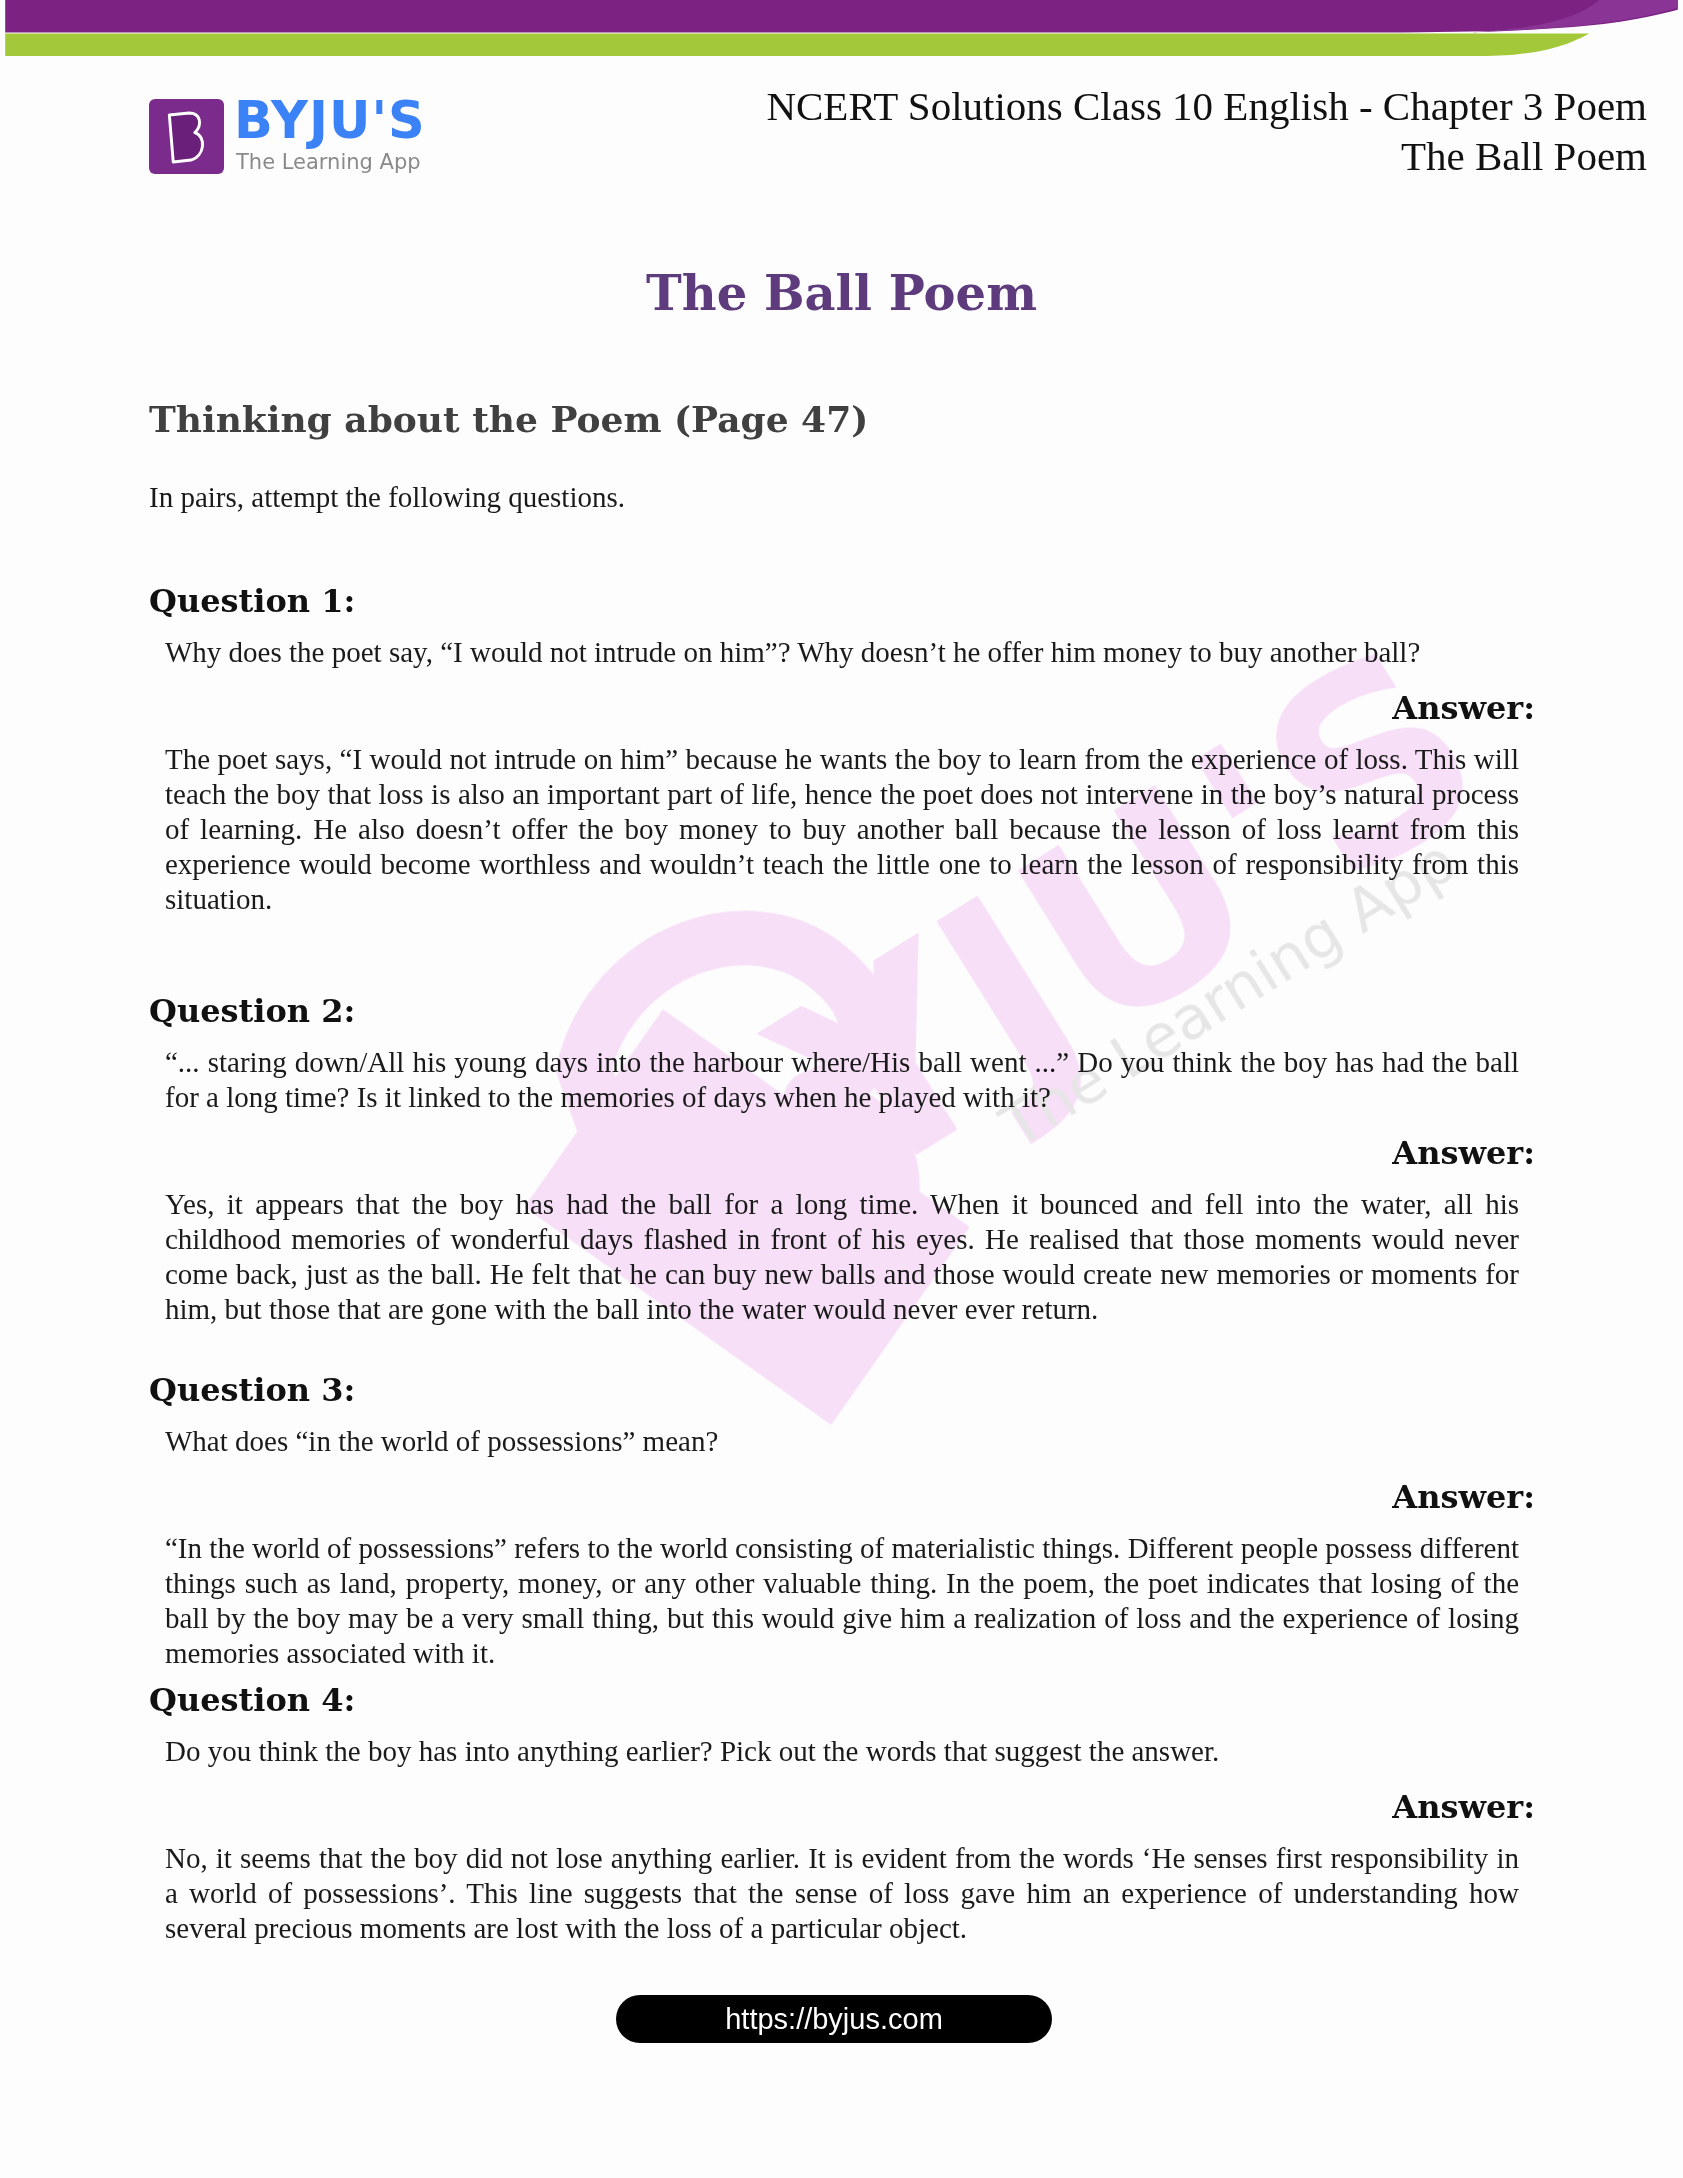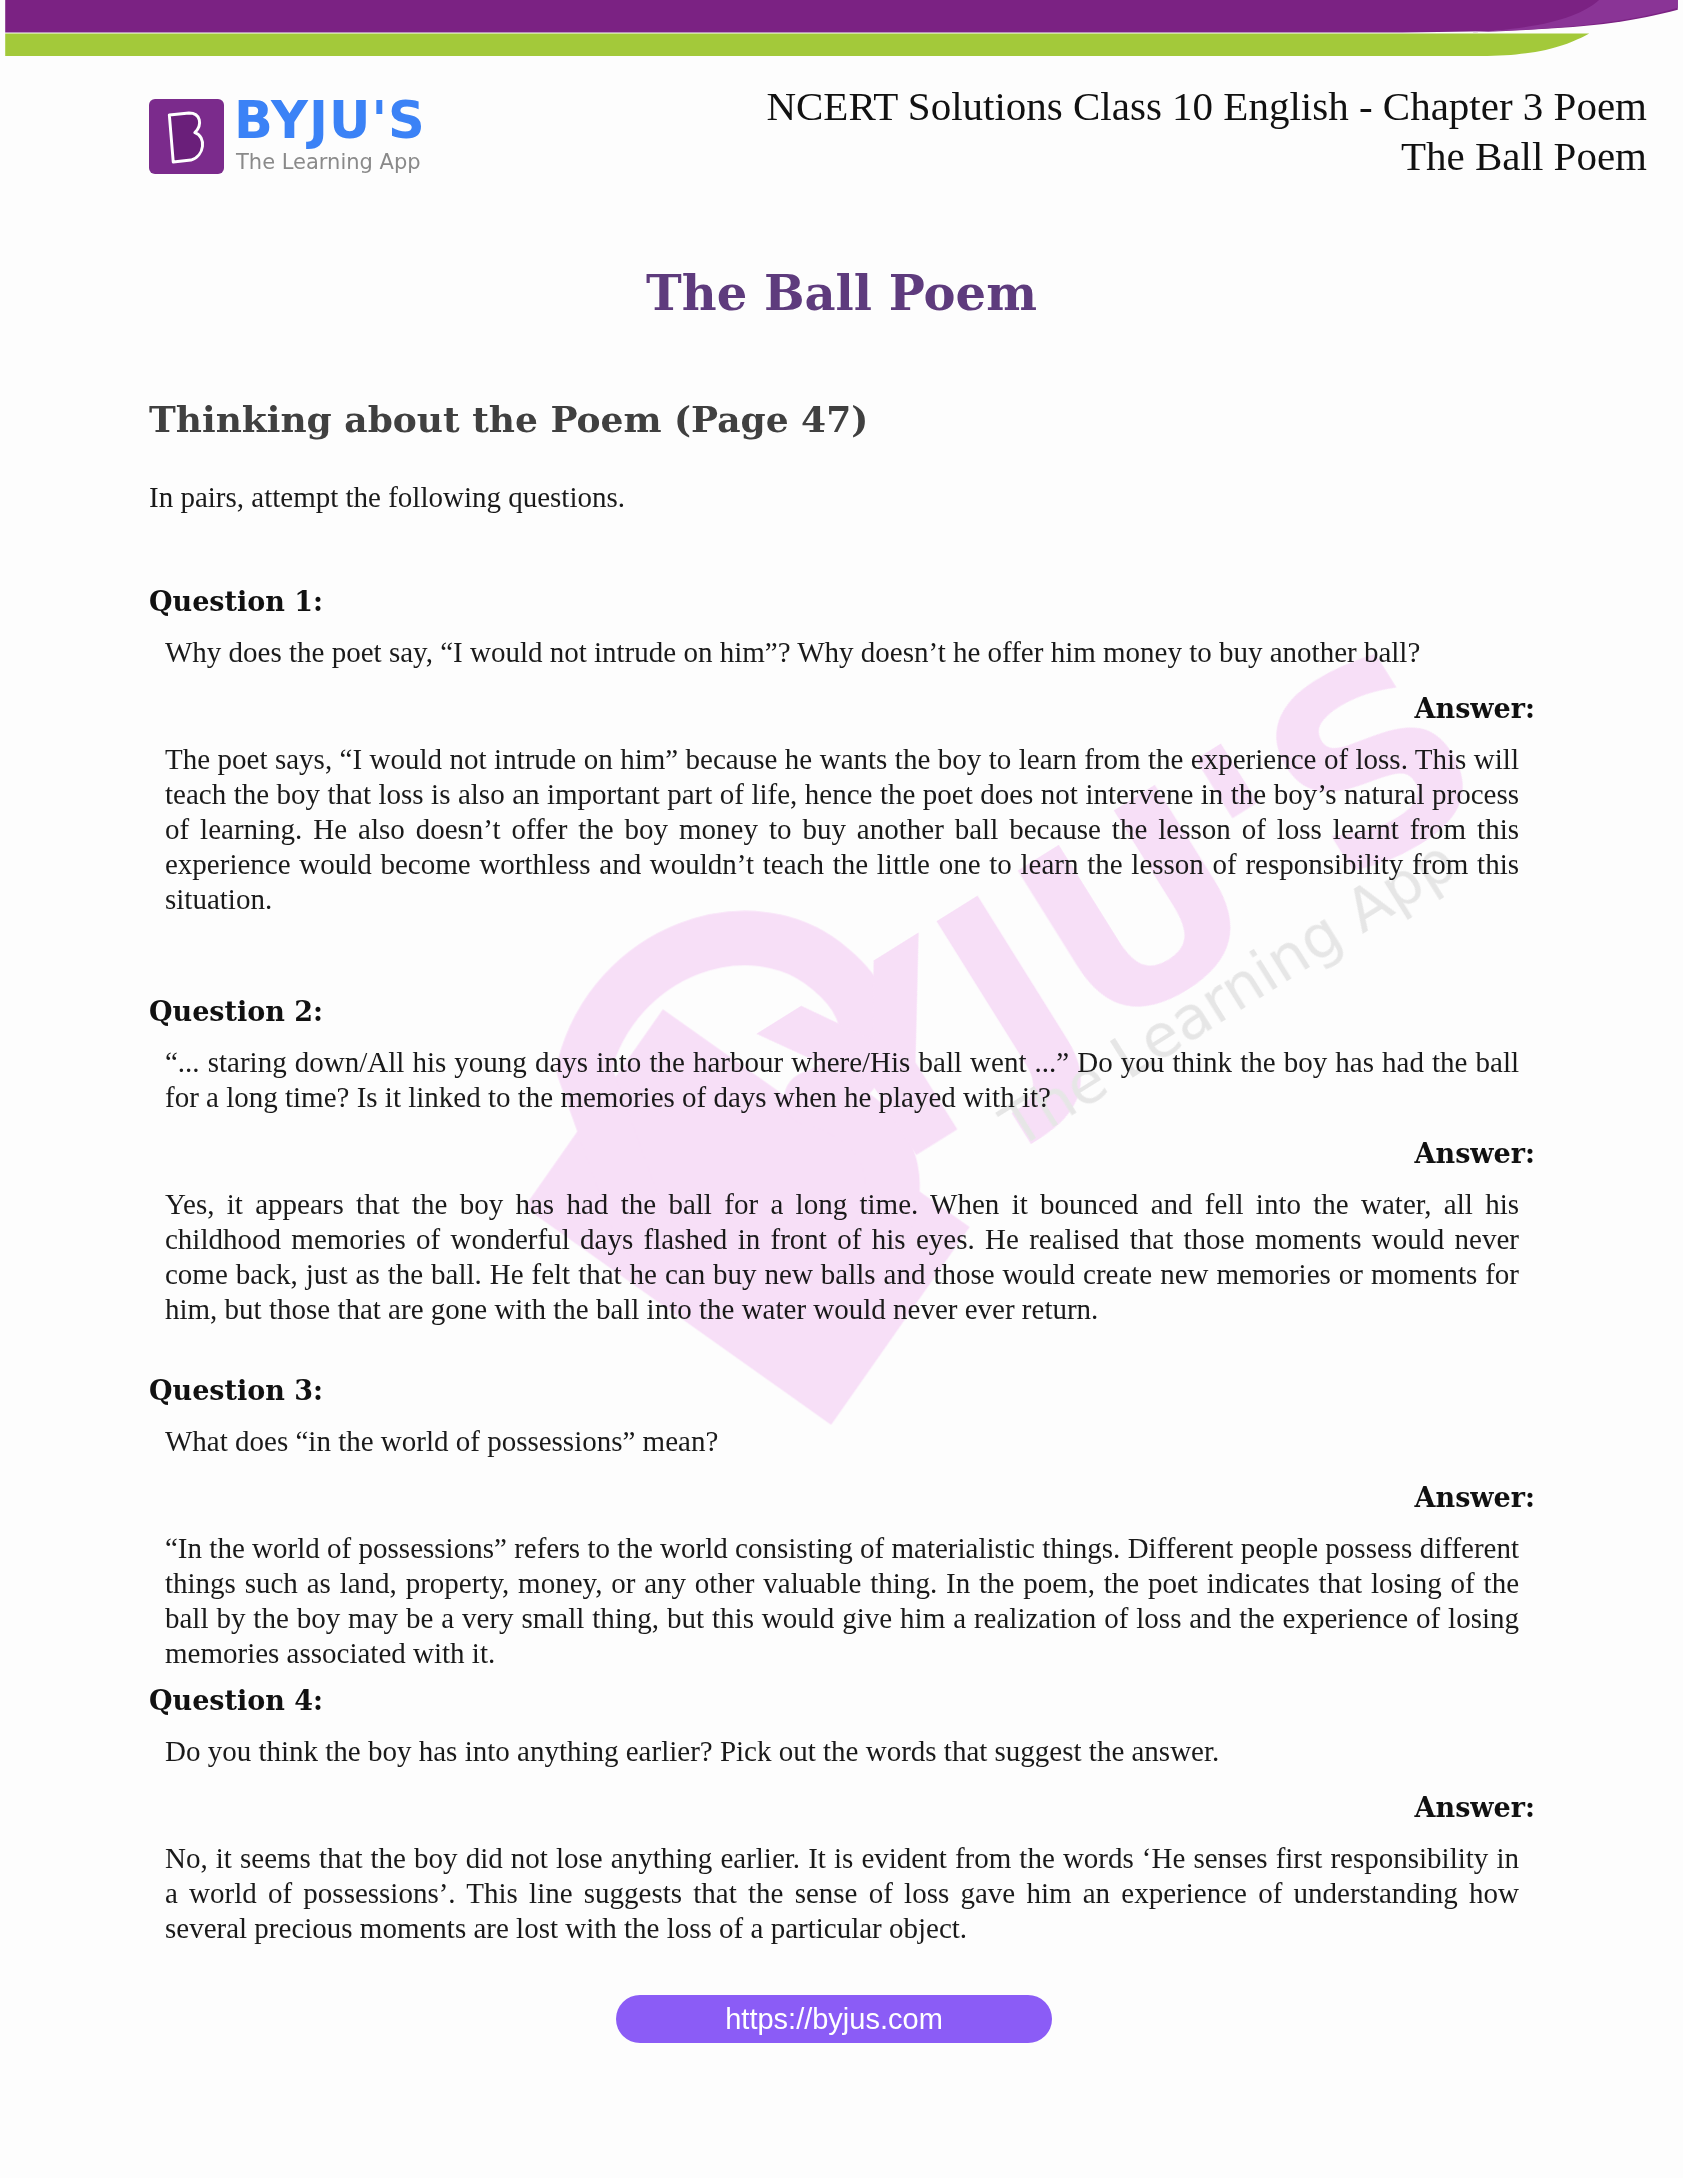--- a/index.html
+++ b/index.html
@@ -43,30 +43,30 @@
     position: absolute; left: 149px; top: 398px;
     font-family: "DejaVu Serif", serif; font-weight: bold; font-size: 36px; color: #404040;
   }
   .intro {
     position: absolute; left: 149px; top: 481px;
     font-size: 29px; color: #1a1a1a;
   }
 
   .qa { position: absolute; left: 149px; width: 1386px; }
   .q-label, .a-label {
-    font-family: "DejaVu Serif", serif; font-weight: bold; font-size: 27px; line-height: 35px; color: #111;
+    font-family: "DejaVu Serif", serif; font-weight: bold; font-size: 32px; line-height: 35px; color: #111;
   }
   .q-text, .a-text {
     font-size: 29px; line-height: 35px; text-align: justify; color: #1a1a1a; margin: 16px;
   }
   .a-label { margin-top: 18px; text-align: right; }
 
   .footer-link {
     position: absolute; left: 616px; top: 1995px; width: 436px; height: 48px;
-    background: #8b5cf6; border-radius: 24px; color: #fff;
+    background: #000000; border-radius: 24px; color: #fff;
     font-family: "Liberation Sans", sans-serif; font-size: 29px; line-height: 48px;
     text-align: center; text-decoration: none; display: block;
   }
 </style>
 </head>
 <body>
 
 <div class="top-band">
   <svg width="1683" height="61" viewBox="0 0 1700 62">
     <path d="M0 34 L0 57 L1500 57 C1560 57 1590 45 1610 34 Z" fill="#a3c93a"></path>

